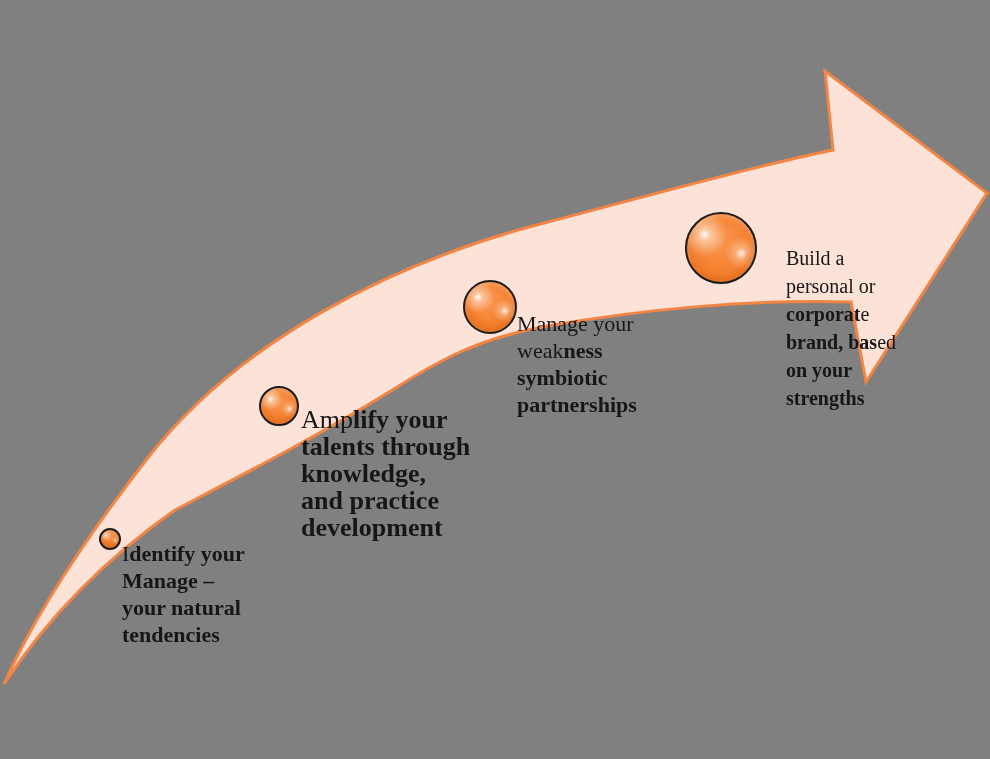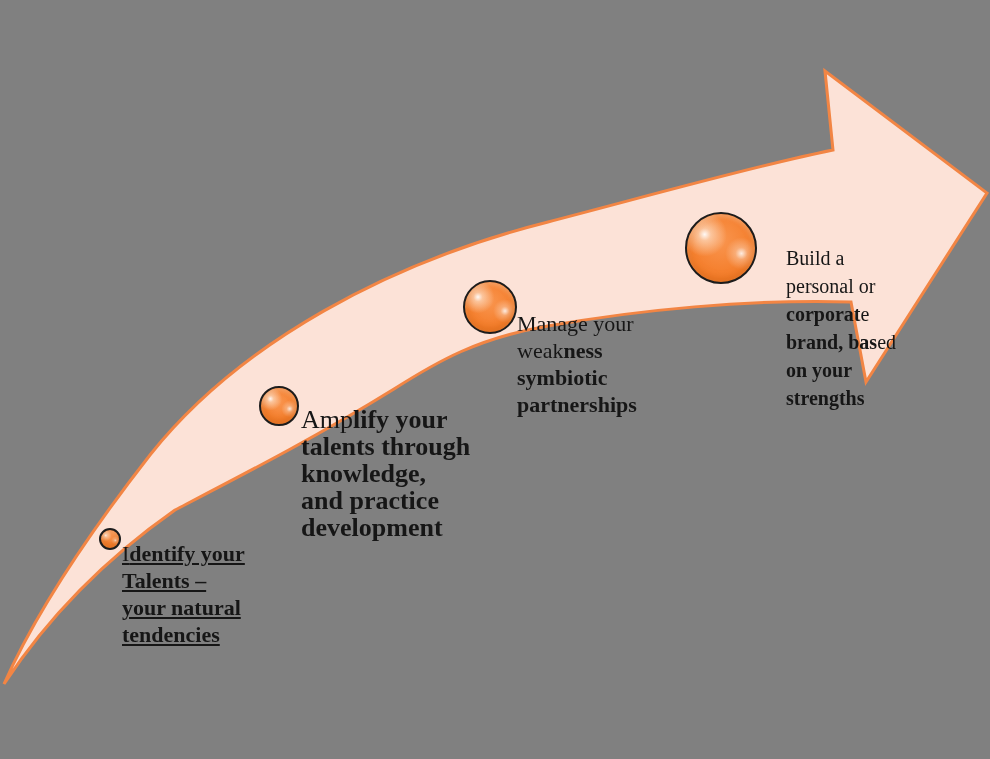--- a/index.html
+++ b/index.html
@@ -34,23 +34,23 @@
 </style>
 </head>
 <body>
 
 <div id="canvas">
   <svg id="arrow-svg" viewBox="0 0 990 759" xmlns="http://www.w3.org/2000/svg">
     <path id="arrow-path" stroke-linejoin="miter" fill="#fce2d7" d="M 4 684 C 36 612 86 537 150 455 C 240 342 390 262 548 222 C 648 196 758 165 833 150 L 825 71 L 987 193 L 866 382 L 851 302 C 748 299 638 310 548 326 C 478 338 438 361 394 389 C 318 436 248 472 175 510 C 108 557 50 614 4 684 Z" stroke="#f28544" stroke-width="3"></path>
   </svg>
   <div id="stages">
   <div class="marker" style="left: 99px; top: 528px; height: 22px; width: 22px;"></div>
-  <div class="label" style="left: 122px; top: 540px; width: 185px; font-size: 22px; line-height: 27px; text-decoration: underline;">
+  <div class="label" style="left: 122px; top: 540px; width: 185px; font-size: 22px; line-height: 27px;">
         <div class="line"><span class="seg">I</span><span class="seg bold">dentify your</span></div>
-        <div class="line"><span class="seg bold">Talents –</span></div>
+        <div class="line"><span class="seg bold">Manage –</span></div>
         <div class="line"><span class="seg bold">your natural</span></div>
         <div class="line"><span class="seg bold">tendencies</span></div>
       </div>
 
   <div class="marker" style="left: 259px; top: 386px; height: 40px; width: 40px;"></div>
   <div class="label" style="left: 301px; top: 406px; width: 195px; font-size: 26px; line-height: 27px;">
         <div class="line"><span class="seg">Amp</span><span class="seg bold">lify your</span></div>
         <div class="line"><span class="seg bold">talents through</span></div>
         <div class="line"><span class="seg bold">knowledge,</span></div>
         <div class="line"><span class="seg bold">and practice</span></div>

